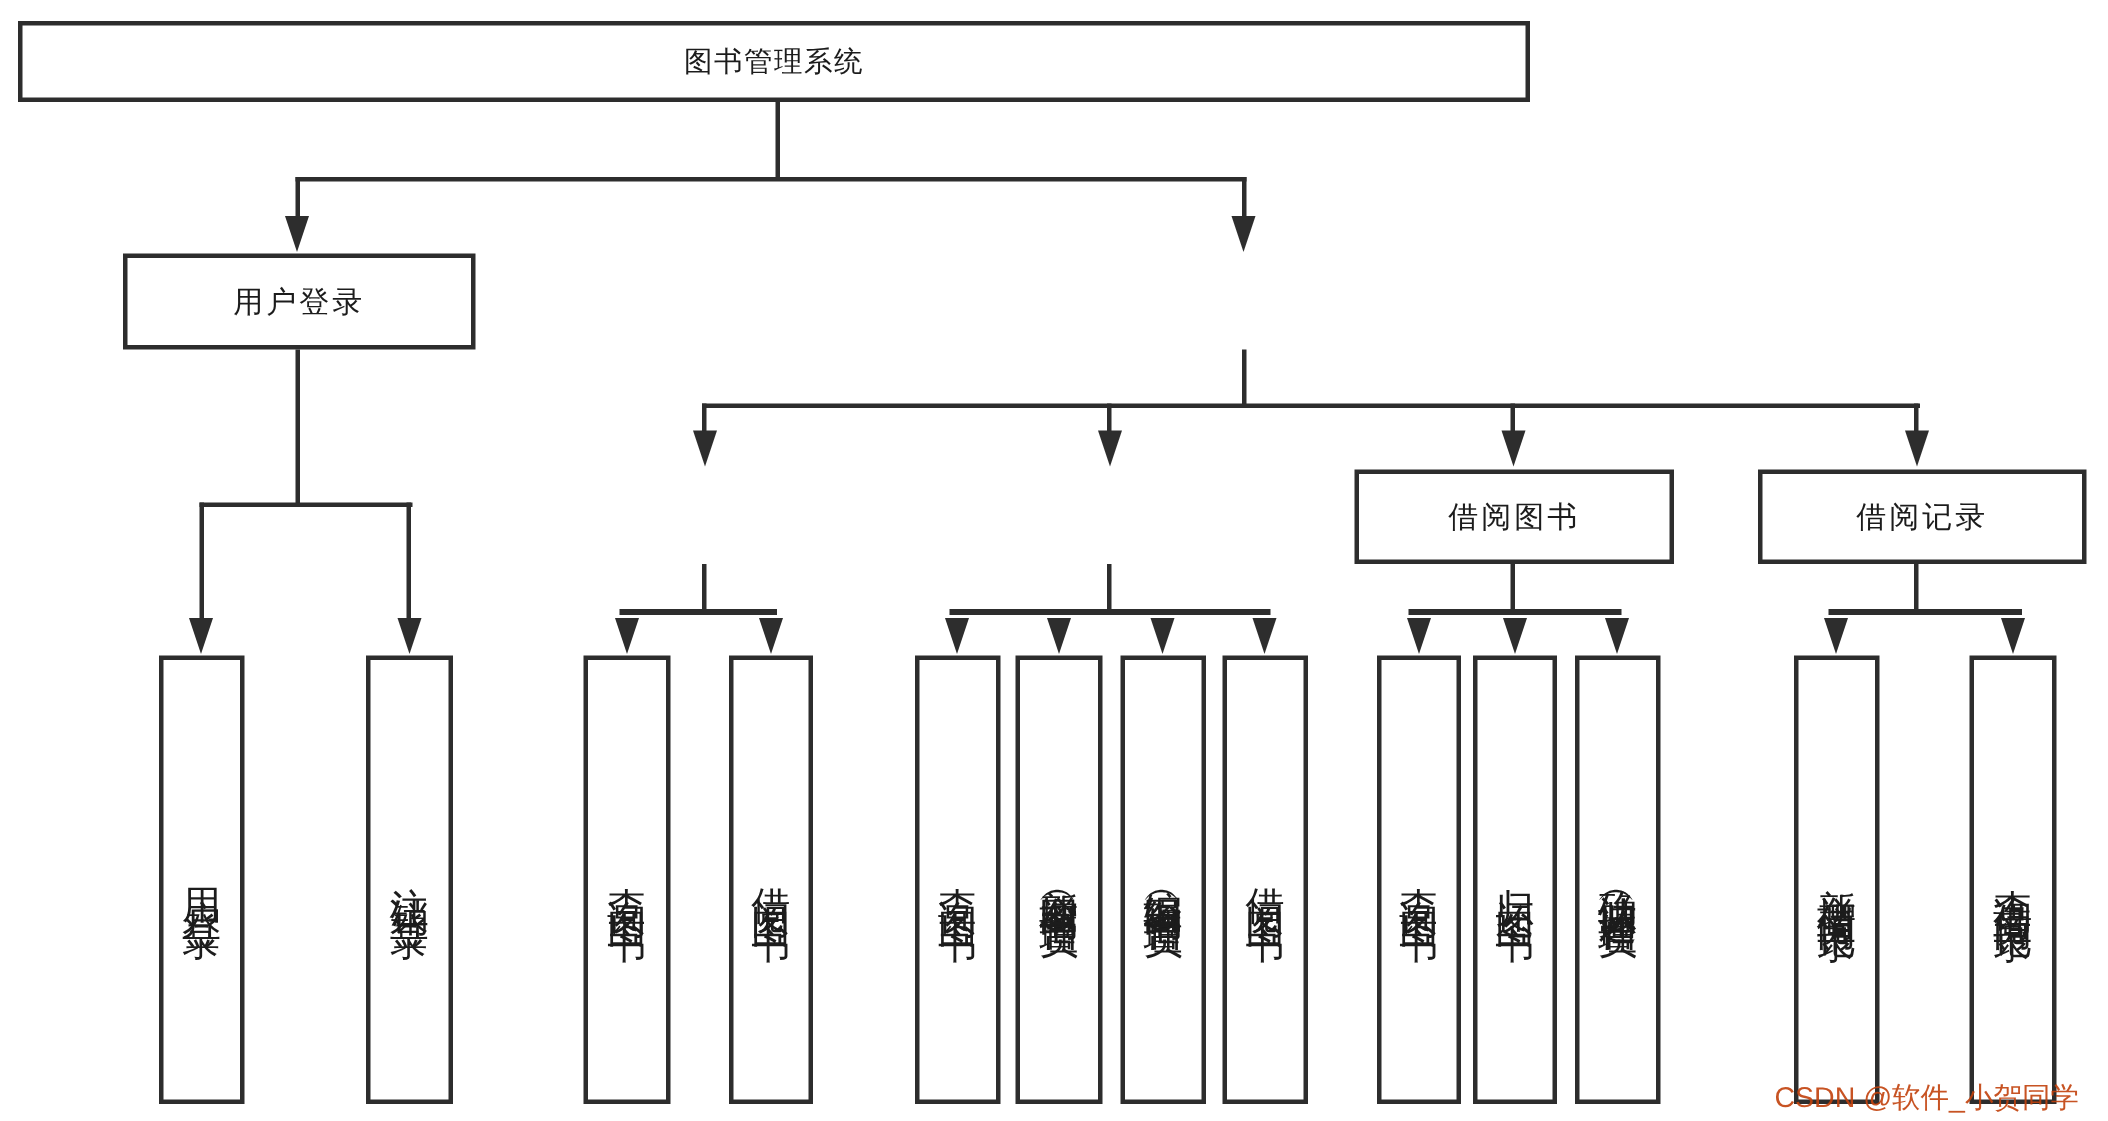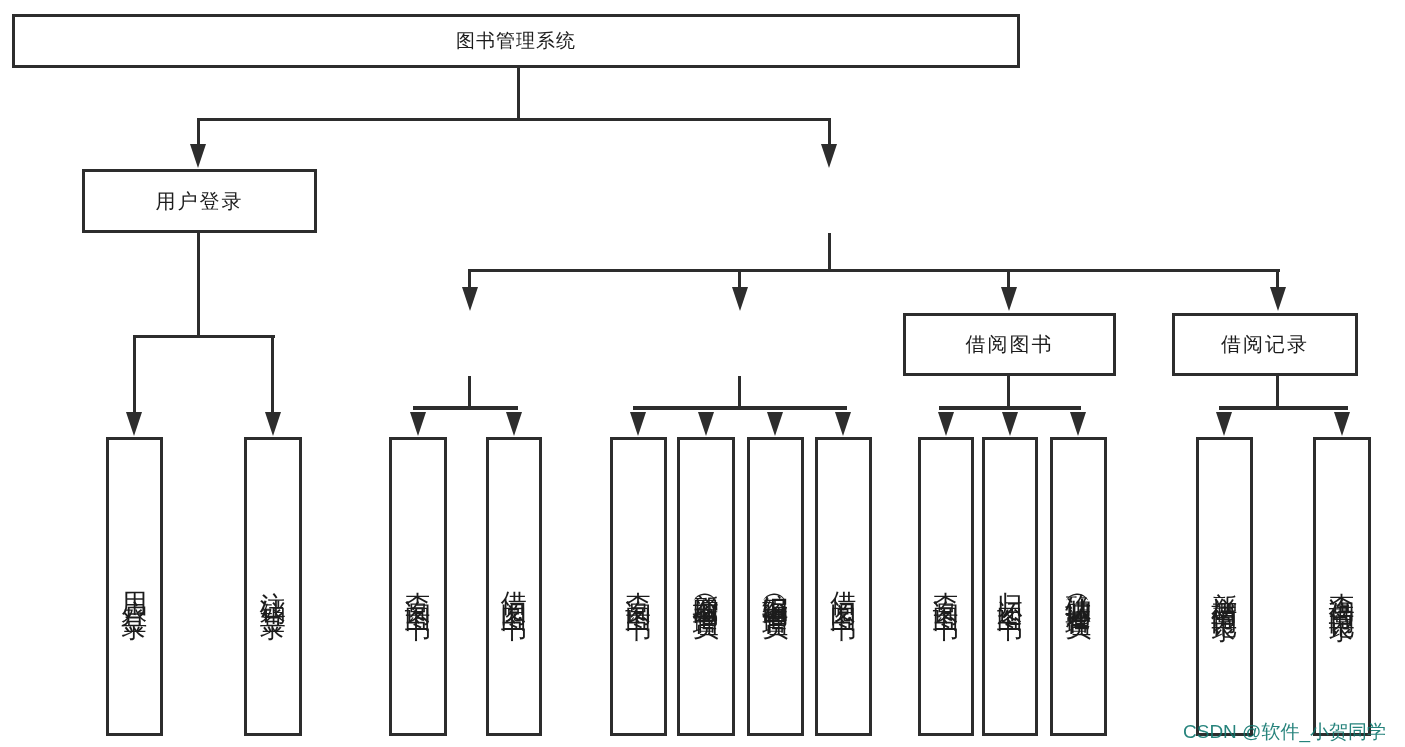--- a/index.html
+++ b/index.html
@@ -43,21 +43,21 @@
     width: 0; height: 0;
     border-left: 8px solid transparent;
     border-right: 8px solid transparent;
     border-top: 24px solid #2d2d2d;
   }
   .watermark {
     position: absolute;
     left: 1183px;
     top: 719px;
     font-size: 19px;
-    color: #0f766e;
+    color: #c2410c;
     opacity: 0.9;
     white-space: nowrap;
     z-index: 5;
   }
 </style>
 </head>
 <body>
 
 <div class="canvas">
 
@@ -90,21 +90,21 @@
   <div class="ln" style="left:1007px;top:269px;width:3px;height:22px"></div>
   <div class="ln" style="left:1276px;top:269px;width:3px;height:22px"></div>
   <div class="ar" style="left:462px;top:287px"></div>
   <div class="ar" style="left:732px;top:287px"></div>
   <div class="ar" style="left:1001px;top:287px"></div>
   <div class="ar" style="left:1270px;top:287px"></div>
 
   <div class="box h" style="left:903px;top:313px;width:213px;height:63px">
     <span>借阅图书</span>
   </div>
-  <div class="box h" style="left:1172px;top:313px;width:186px;height:63px">
+  <div class="box h" style="left:1172px;top:313px;width:219px;height:63px">
     <span>借阅记录</span>
   </div>
 
   <div class="ln" style="left:468px;top:376px;width:3px;height:32px"></div>
   <div class="ln" style="left:738px;top:376px;width:3px;height:32px"></div>
   <div class="ln" style="left:1007px;top:376px;width:3px;height:32px"></div>
   <div class="ln" style="left:1276px;top:376px;width:3px;height:32px"></div>
 
   <div class="ln" style="left:413px;top:406px;width:105px;height:4px"></div>
   <div class="ln" style="left:633px;top:406px;width:214px;height:4px"></div>

